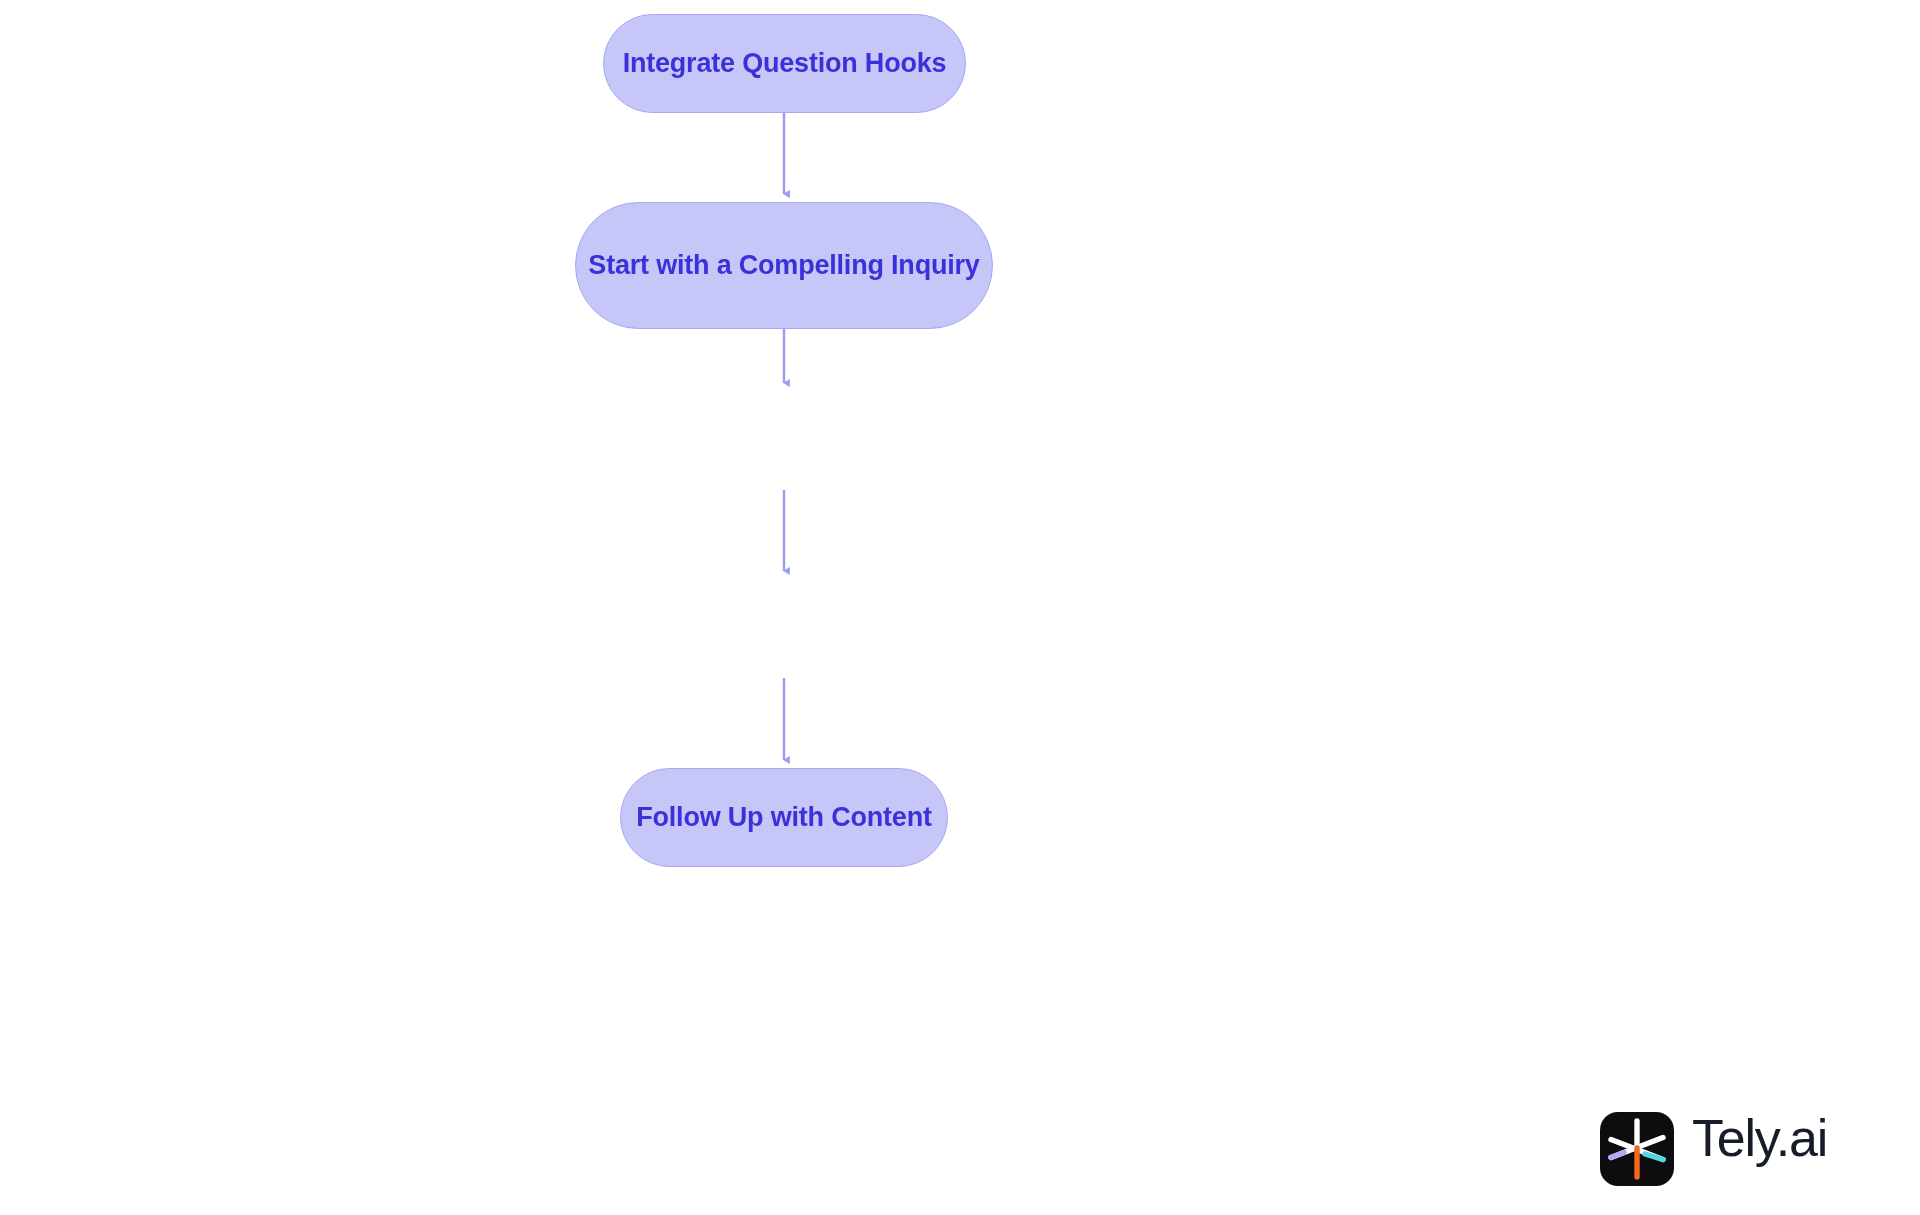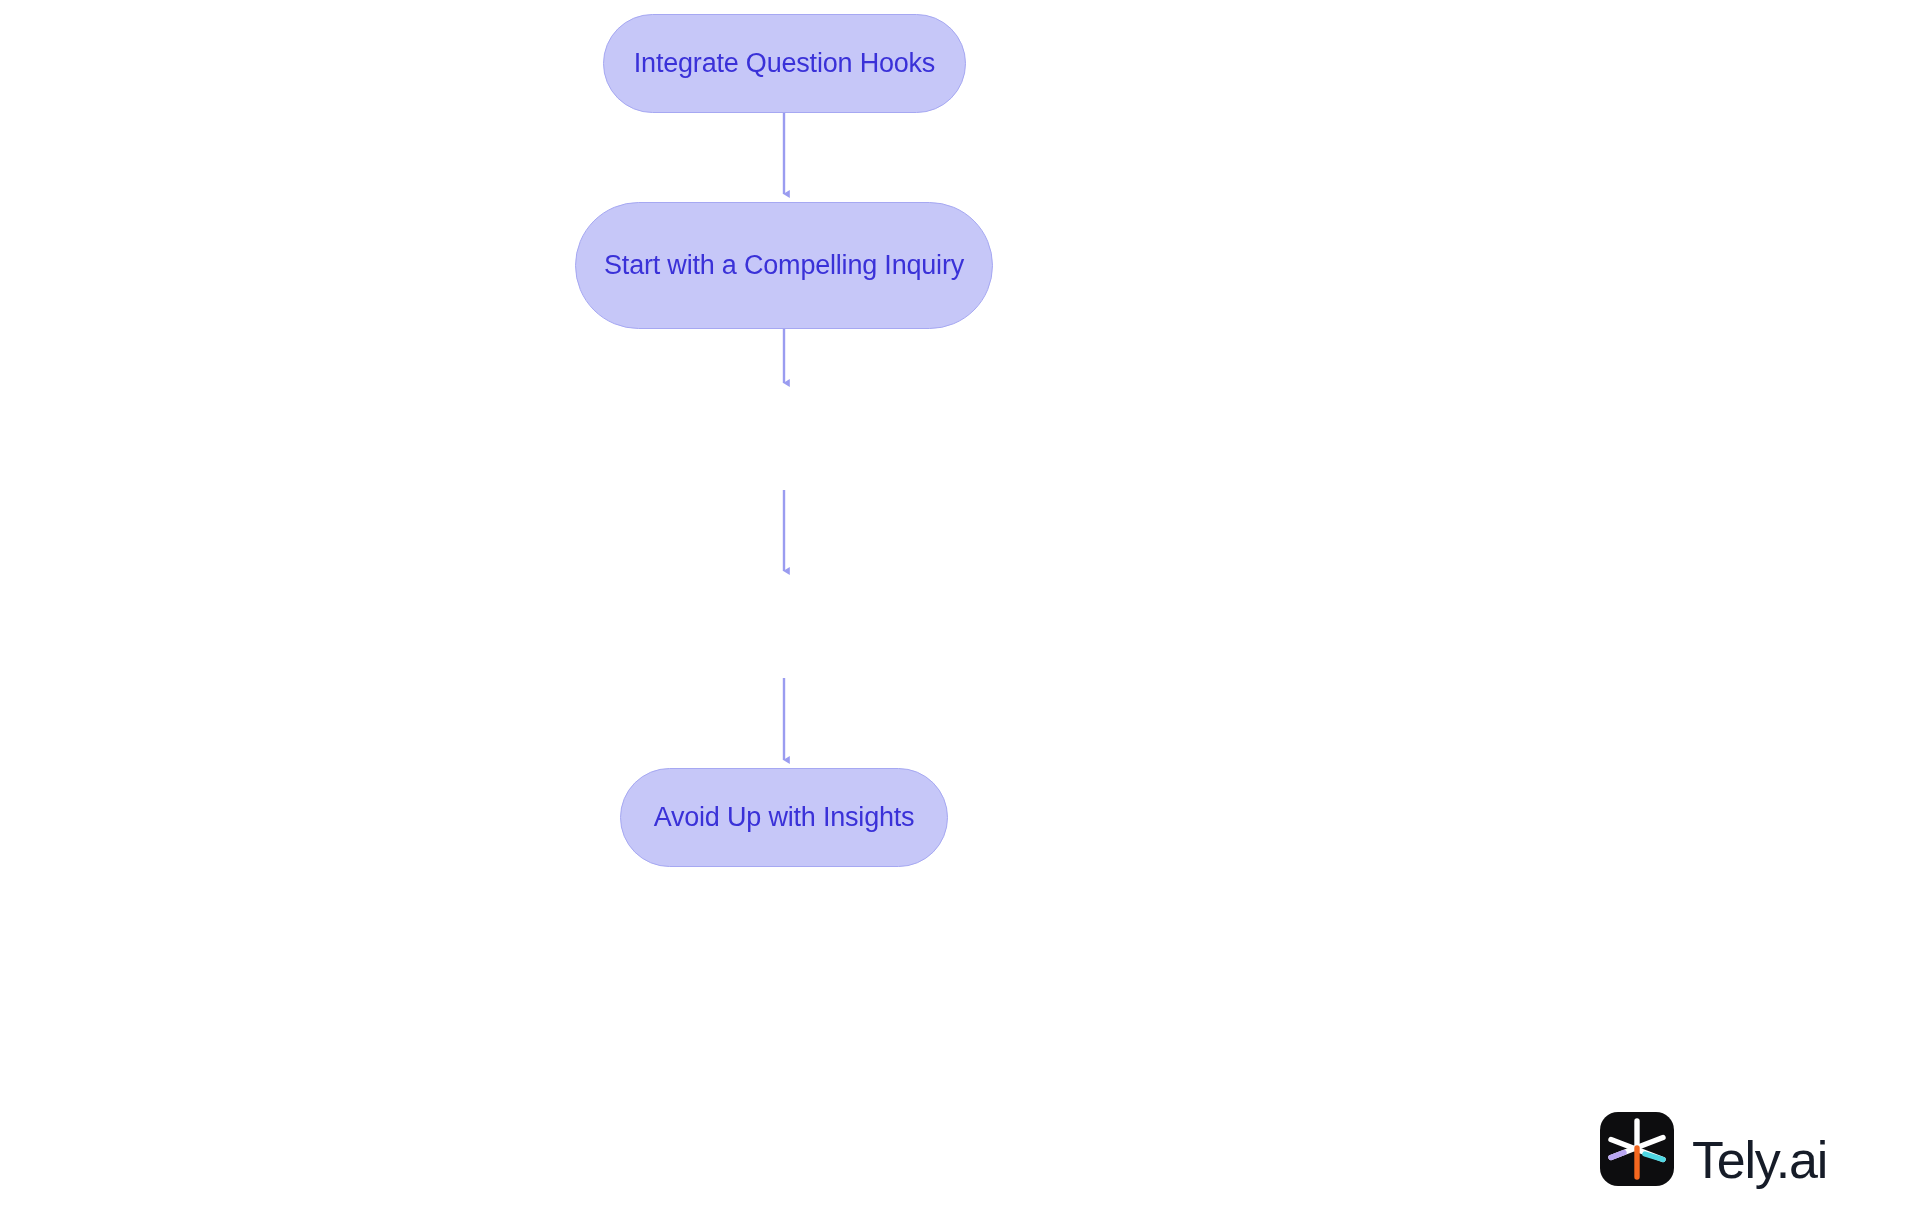--- a/index.html
+++ b/index.html
@@ -30,21 +30,21 @@
     background: #c6c7f8;
     border: 1.6px solid #a6a8f2;
     border-radius: 999px;
     display: flex;
     align-items: center;
     justify-content: center;
     text-align: center;
     color: #3a31d8;
     font-family: "Liberation Sans", sans-serif;
     font-size: 27px;
-    font-weight: 400;
+    font-weight: 700;
     letter-spacing: -0.2px;
     line-height: 1.15;
     white-space: nowrap;
     user-select: none;
   }
 
   
   #connectors {
     position: absolute;
     left: 0;
@@ -53,21 +53,21 @@
     height: 1215px;
     pointer-events: none;
   }
 
   
   #brand {
     position: absolute;
     left: 1600px;
     top: 1112px;
     display: flex;
-    align-items: flex-end;
+    align-items: flex-start;
     gap: 18px;
   }
   #brand-mark {
     width: 74px;
     height: 74px;
     border-radius: 18px;
     background: #0d0d0f;
     position: relative;
     flex: 0 0 auto;
     overflow: hidden;
@@ -100,21 +100,21 @@
       <line x1="784" y1="678" x2="784" y2="760"></line>
     </g>
   </svg>
 
   <div class="node" id="node-1" style="left:603px; top:14px; width:363px; height:99px;">Integrate Question Hooks</div>
 
   <div class="node" id="node-2" style="left:575px; top:202px; width:418px; height:127px;">Start with a Compelling Inquiry</div>
 
 
 
-  <div class="node" id="node-5" style="left:620px; top:768px; width:328px; height:99px;">Avoid Up with Insights</div>
+  <div class="node" id="node-5" style="left:620px; top:768px; width:328px; height:99px;">Follow Up with Content</div>
 
 </div>
 
 <div id="brand">
   <div id="brand-mark">
     <svg viewBox="0 0 74 74" width="74" height="74" xmlns="http://www.w3.org/2000/svg">
 
       <line x1="63" y1="25.5" x2="11" y2="45.5" stroke="#ffffff" stroke-width="5.4" stroke-linecap="round"></line>
       <line x1="24" y1="40.5" x2="11" y2="45.5" stroke="#b9a6f2" stroke-width="5.4" stroke-linecap="round"></line>
 

